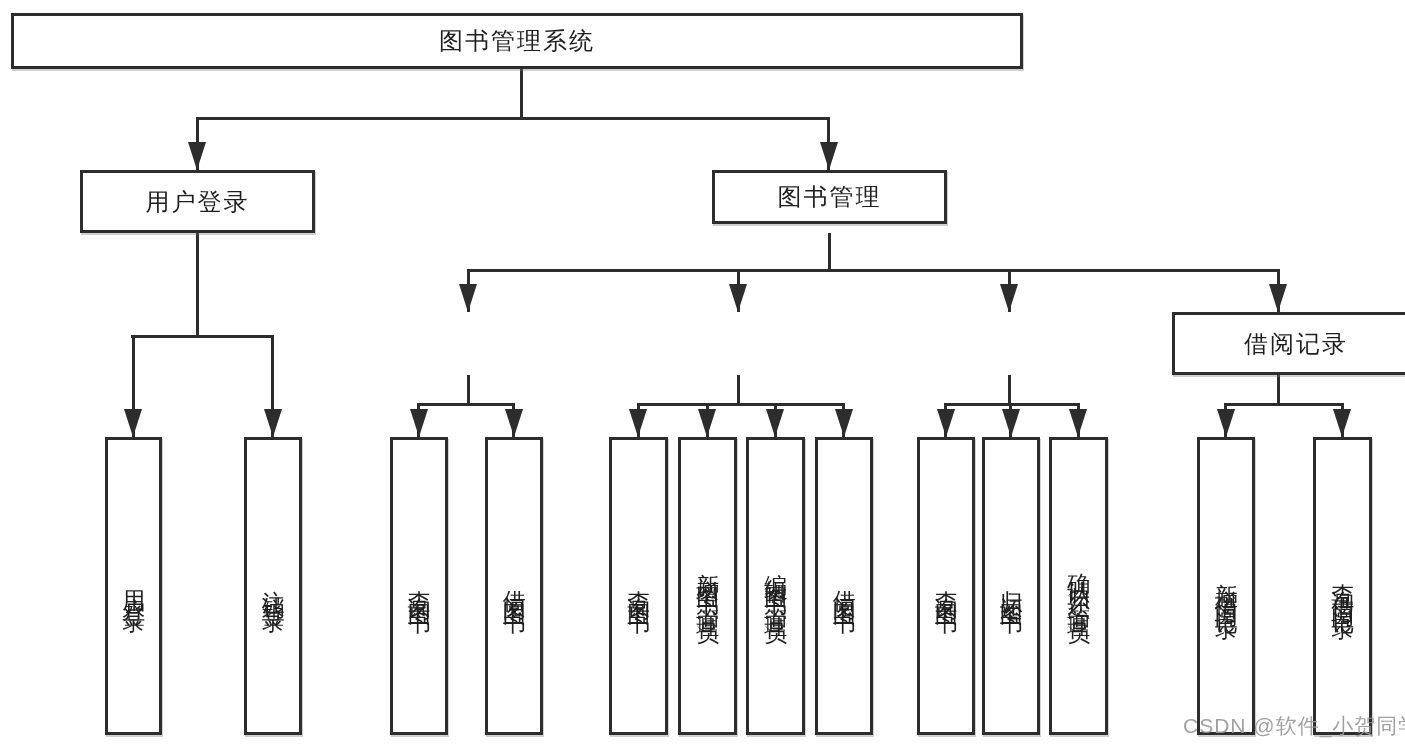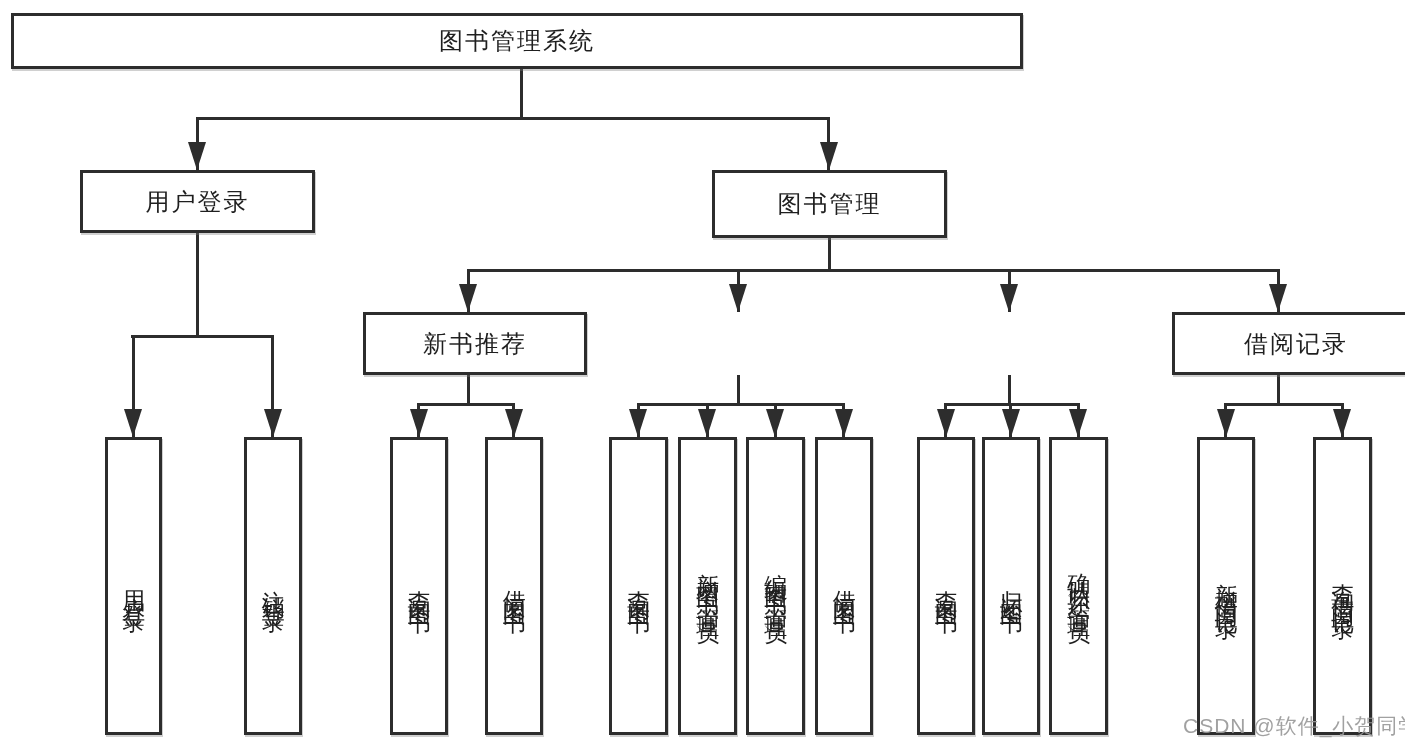--- a/index.html
+++ b/index.html
@@ -34,27 +34,24 @@
 
 <div class="canvas">
 
   <div class="box h" style="left:11px;top:13px;width:1012px;height:56px">
     <span>图书管理系统</span>
   </div>
 
   <div class="box h" style="left:80px;top:170px;width:235px;height:63px">
     <span>用户登录</span>
   </div>
-  <div class="box h" style="left:712px;top:170px;width:235px;height:68px">
+  <div class="box h" style="left:712px;top:170px;width:235px;height:54px">
     <span>图书管理</span>
   </div>
 
-  <div class="box h" style="left:363px;top:312px;width:224px;height:63px">
-    <span>新书推荐</span>
-  </div>
   <div class="box h" style="left:1172px;top:312px;width:248px;height:63px">
     <span>借阅记录</span>
   </div>
 
   <div class="box v" style="left:105px;top:437px;width:57px;height:298px">
     <span>用户登录</span>
   </div>
   <div class="box v" style="left:244px;top:437px;width:58px;height:298px">
     <span>注销登录</span>
   </div>

